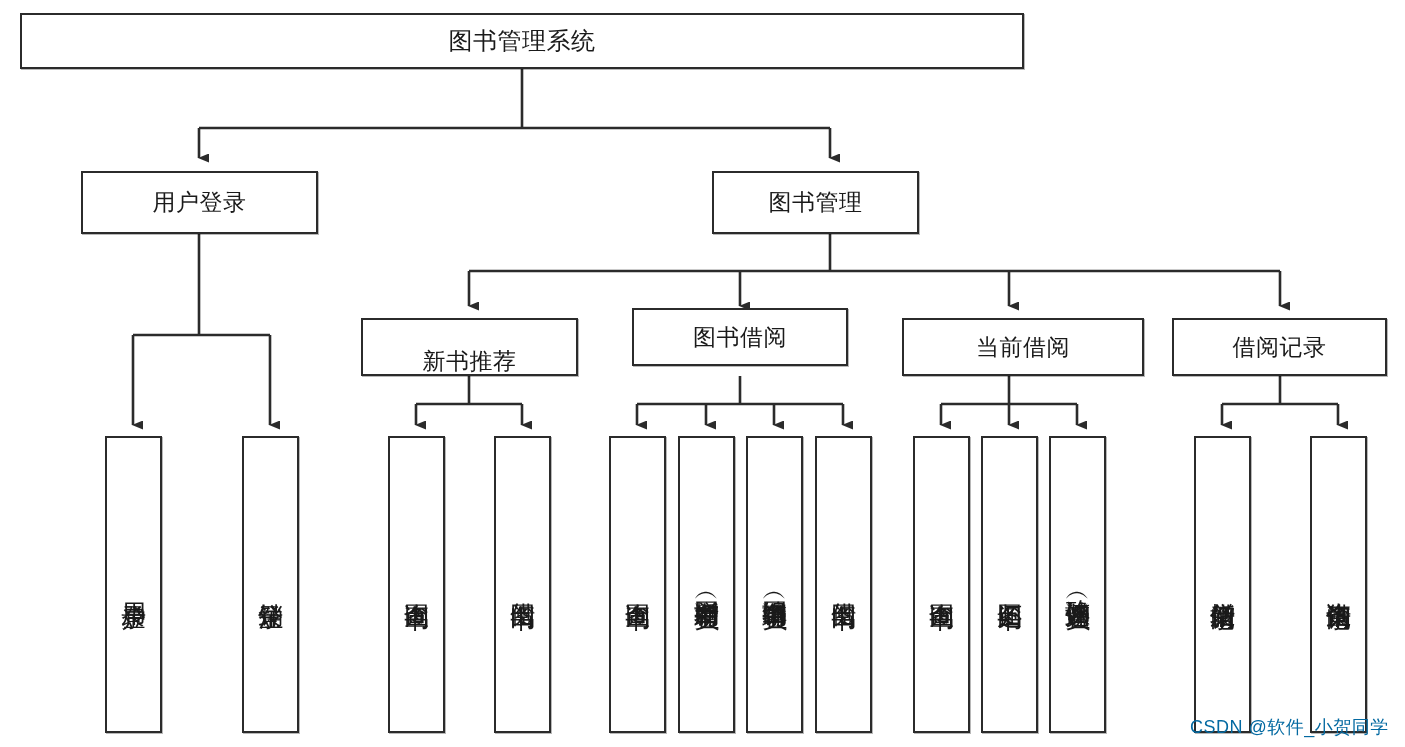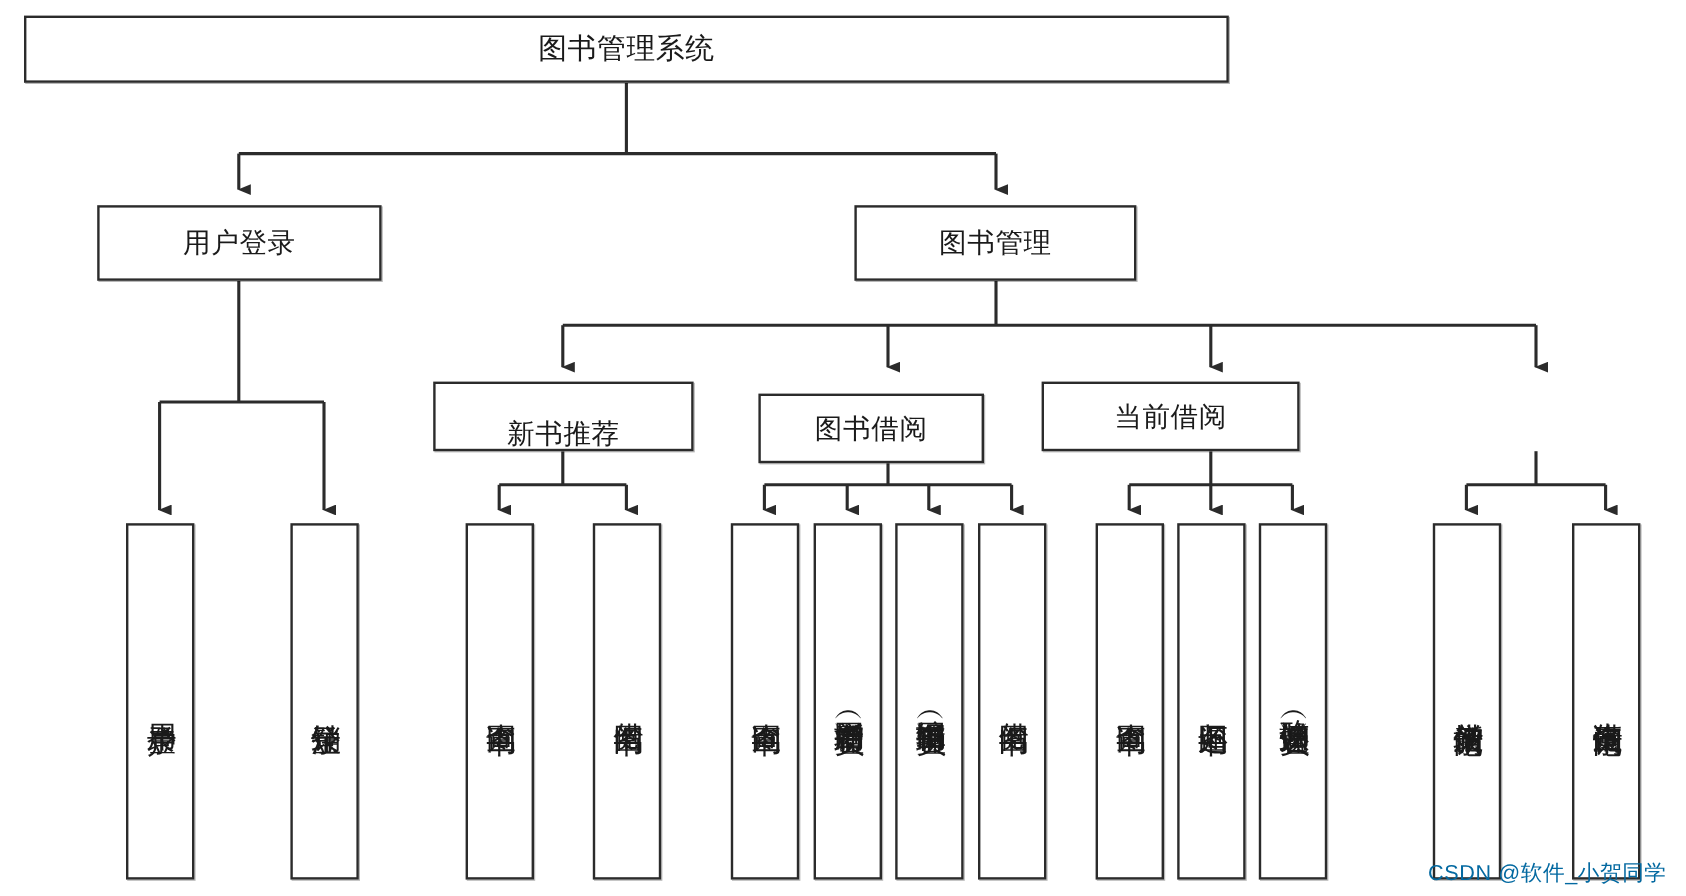--- a/index.html
+++ b/index.html
@@ -125,32 +125,35 @@
     </g>
   </svg>
 
   <div class="node root h" style="left:20px; top:13px; width:1004px; height:56px;">
     <span class="node-label">图书管理系统</span>
   </div>
 
   <div class="node h" style="left:81px; top:171px; width:237px; height:63px;">
     <span class="node-label">用户登录</span>
   </div>
-  <div class="node h" style="left:712px; top:171px; width:235px; height:63px;">
+  <div class="node h" style="left:712px; top:171px; width:207px; height:63px;">
     <span class="node-label">图书管理</span>
   </div>
 
   <div class="node h" style="left:361px; top:318px; width:217px; height:58px;align-items:flex-end;">
     <span class="node-label">新书推荐</span>
   </div>
-  <div class="node h" style="left:632px; top:328px; width:188px; height:58px;">
+  <div class="node h" style="left:632px; top:308px; width:216px; height:58px;">
     <span class="node-label">图书借阅</span>
   </div>
-  <div class="node h" style="left:868px; top:318px; width:215px; height:58px;">
+  <div class="node h" style="left:902px; top:318px; width:242px; height:58px;">
     <span class="node-label">当前借阅</span>
+  </div>
+  <div class="node h" style="left:1172px; top:318px; width:215px; height:58px;">
+    <span class="node-label">借阅记录</span>
   </div>
 
   <div class="node v" style="left:105px; top:436px; width:57px; height:297px;">
     <span class="node-label">用户登录</span>
   </div>
   <div class="node v" style="left:242px; top:436px; width:57px; height:297px;">
     <span class="node-label">注销登录</span>
   </div>
 
   <div class="node v" style="left:388px; top:436px; width:57px; height:297px;">

